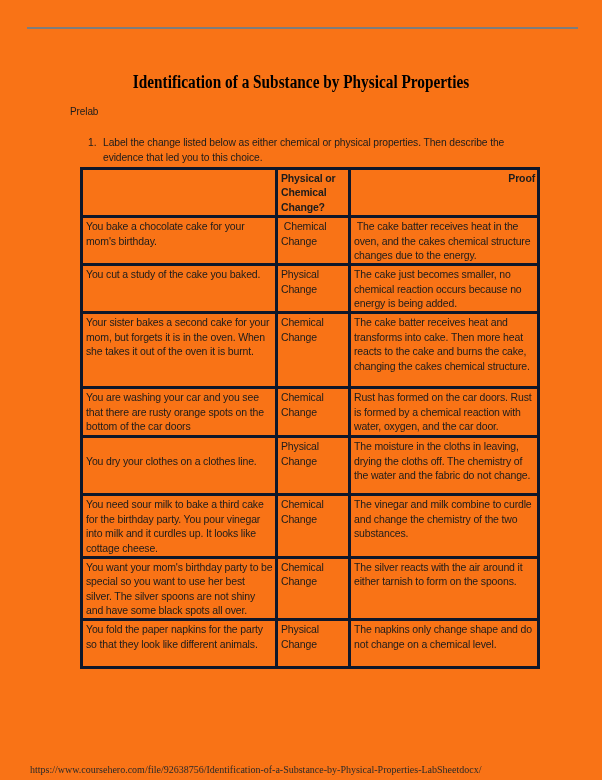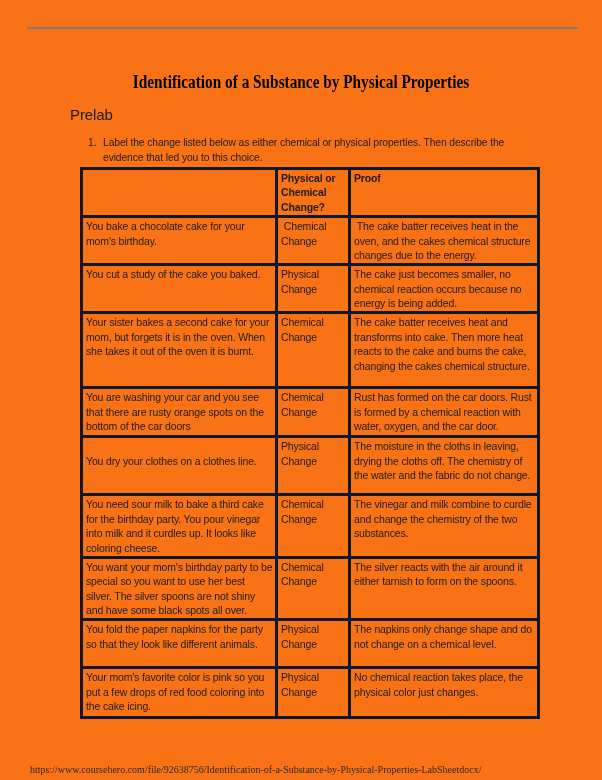--- a/index.html
+++ b/index.html
@@ -6,35 +6,35 @@
   .page{
     position:relative;width:602px;height:780px;background:#f97316;overflow:hidden;
     font-family:"Liberation Sans", sans-serif;color:#1c1c1c;
   }
   .top-rule{position:absolute;left:27px;top:27px;width:551px;height:2px;background:#7d7d7d;}
   .title{
     position:absolute;left:0;top:72px;width:602px;margin:0;text-align:center;
     font-family:"Liberation Serif", serif;font-weight:bold;font-size:18px;color:#000;
     transform:scaleX(0.85);transform-origin:50% 50%;white-space:nowrap;
   }
-  .prelab{position:absolute;left:70px;top:106px;font-size:15px;letter-spacing:-0.1px;}
+  .prelab{position:absolute;left:70px;top:106px;font-size:10px;letter-spacing:-0.1px;}
   .question{position:absolute;left:88px;top:136px;width:460px;display:flex;gap:5px;
     font-size:10.3px;line-height:1.45;letter-spacing:-0.1px;}
   .qnum{flex:0 0 10px;}
   .qtext{width:432px;}
   table.changes{
     position:absolute;left:80px;top:167px;border-collapse:collapse;table-layout:fixed;
     width:457px;font-size:10.5px;line-height:1.37;letter-spacing:-0.15px;
   }
   table.changes td{
     border:3px solid #0f172a;vertical-align:top;padding:1px 2px 1px 3px;
     white-space:pre-wrap;overflow:hidden;
   }
   td.bold{font-weight:bold;}
-  td.vmid{vertical-align:middle;}
+  td.vmid{vertical-align:middle;text-align:right;}
   .footer-note{position:absolute;left:30px;top:738px;font-family:"Liberation Serif", serif;
     font-size:7.5px;color:#2a2a2a;white-space:nowrap;}
   .footer-url{position:absolute;left:30px;top:764px;font-family:"Liberation Serif", serif;
     font-size:10px;color:#2a2a2a;white-space:nowrap;text-decoration:none;cursor:pointer;}
 </style>
 </head>
 <body>
 
 <div class="page">
 
@@ -81,37 +81,32 @@
         <td>Chemical Change</td>
         <td>Rust has formed on the car doors. Rust is formed by a chemical reaction with water, oxygen, and the car door.</td>
       </tr>
       <tr style="height:58px">
         <td>
 You dry your clothes on a clothes line.</td>
         <td>Physical Change</td>
         <td>The moisture in the cloths in leaving, drying the cloths off. The chemistry of the water and the fabric do not change.</td>
       </tr>
       <tr style="height:58px">
-        <td>You need sour milk to bake a third cake for the birthday party. You pour vinegar into milk and it curdles up. It looks like coloring cheese.</td>
+        <td>You need sour milk to bake a third cake for the birthday party. You pour vinegar into milk and it curdles up. It looks like cottage cheese.</td>
         <td>Chemical Change</td>
         <td>The vinegar and milk combine to curdle and change the chemistry of the two substances.</td>
       </tr>
       <tr style="height:58px">
         <td>You want your mom's birthday party to be special so you want to use her best silver. The silver spoons are not shiny and have some black spots all over.</td>
         <td>Chemical Change</td>
         <td>The silver reacts with the air around it either tarnish to form on the spoons.</td>
       </tr>
       <tr style="height:48px">
         <td>You fold the paper napkins for the party so that they look like different animals.</td>
         <td>Physical Change</td>
         <td>The napkins only change shape and do not change on a chemical level.</td>
       </tr>
-      <tr style="height:50px">
-        <td>Your mom's favorite color is pink so you put a few drops of red food coloring into the cake icing.</td>
-        <td>Physical Change</td>
-        <td>No chemical reaction takes place, the physical color just changes.</td>
-      </tr>
     </tbody>
   </table>
 
   <a class="footer-url">https://www.coursehero.com/file/92638756/Identification-of-a-Substance-by-Physical-Properties-LabSheetdocx/</a>
 
 </div>
 
 </body></html>

